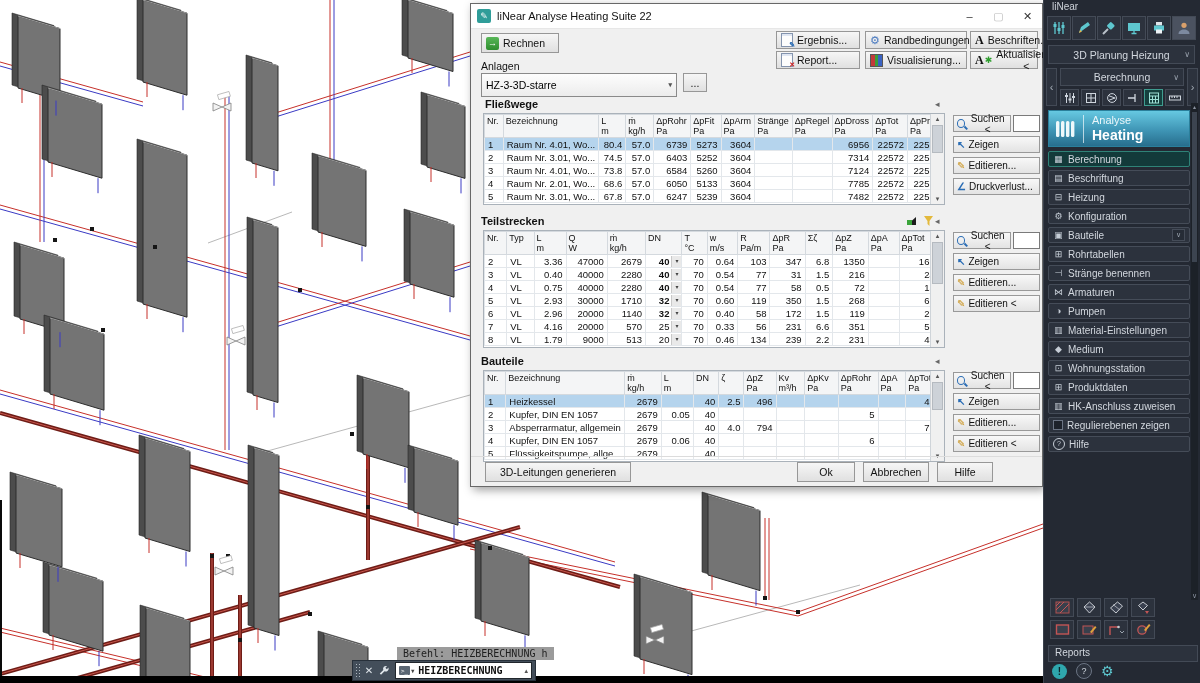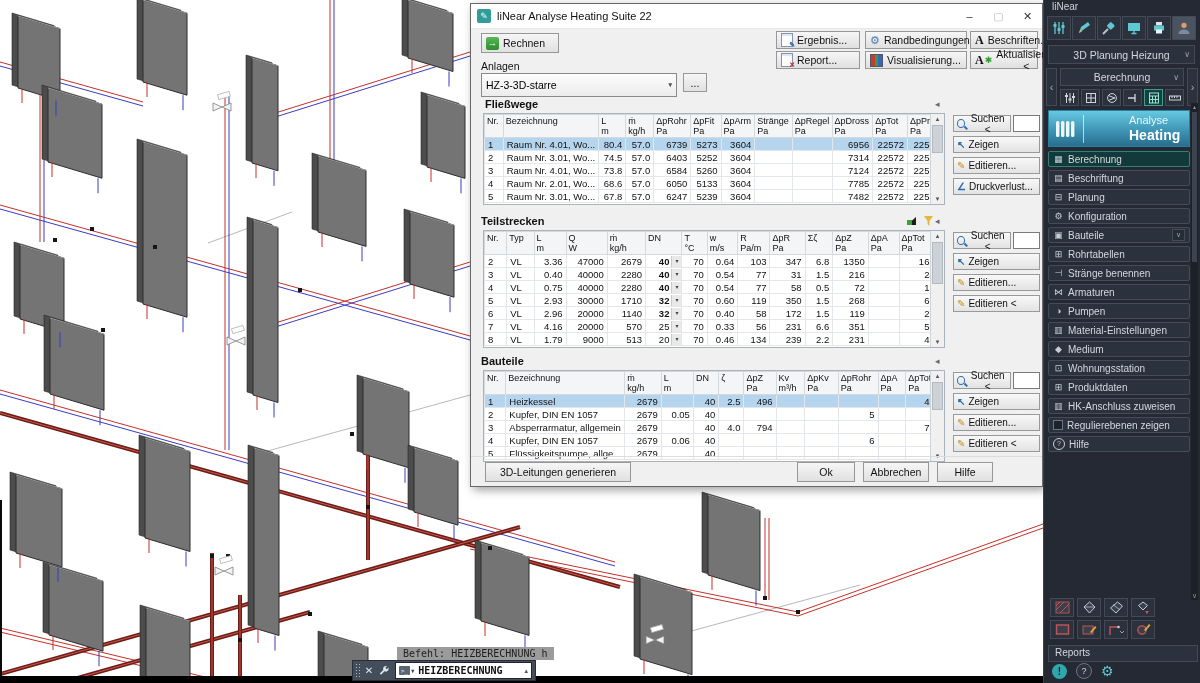--- a/index.html
+++ b/index.html
@@ -103,21 +103,21 @@
   .sb-mid{flex:1;margin:0 3px;display:flex;flex-direction:column;gap:3px;}
   .sb-select2{height:16px;background:#2c323d;border:1px solid #434a56;display:flex;align-items:center;
     justify-content:center;font-size:10.5px;position:relative;}
   .sb-select2 b{position:absolute;right:4px;font-size:8px;color:#98a1ac;font-weight:normal;}
   .sb-minis{display:flex;gap:2px;justify-content:center;}
   .mb{width:19px;height:17px;background:#2c323d;border:1px solid #434a56;display:grid;place-items:center;box-sizing:border-box;}
   .mb.act{background:#15403e;border-color:#3f9d90;}
   .sb-hero{margin:4px 10px 0 4px;height:37px;border:1px solid #2a7f9b;box-sizing:border-box;
     background:linear-gradient(180deg,#66c8e1,#3f95b5 55%,#276e8d);display:flex;align-items:center;}
   .hero-ic{width:34px;height:28px;display:grid;place-items:center;border-right:1px solid rgba(255,255,255,.65);}
-  .hero-tx{padding-left:8px;display:flex;flex-direction:column;line-height:1.15;margin-left:37px;}
+  .hero-tx{padding-left:8px;display:flex;flex-direction:column;line-height:1.15;}
   .hero-tx i{font-style:normal;font-size:11px;color:#eaf6fa;}
   .hero-tx b{font-size:14px;color:#fff;font-weight:600;}
   .sb-items{margin:4px 10px 0 4px;}
   .it{display:flex;align-items:center;gap:4px;height:14px;margin-bottom:3px;padding:0 4px;background:#2c323d;
     border:1px solid #454c58;border-radius:2px;font-size:10px;box-sizing:content-box;}
   .it.act{background:#133a3a;border-color:#2f8277;}
   .it .g{width:11px;font-size:9px;color:#c6cdd6;text-align:center;line-height:11px;flex:0 0 auto;}
   .it .g.cir{width:10px;height:10px;border:1px solid #c6cdd6;border-radius:50%;font-size:7px;line-height:9px;}
   .it .l{white-space:nowrap;overflow:hidden;}
   .it .ch{margin-left:auto;font-size:7px;color:#9aa3ad;border:1px solid #454c58;background:#262c36;padding:0 3px;line-height:10px;}
@@ -1082,21 +1082,21 @@
       <div class="it act">
         <span class="g">▦</span>
         <span class="l">Berechnung</span>
       </div>
       <div class="it">
         <span class="g">▤</span>
         <span class="l">Beschriftung</span>
       </div>
       <div class="it">
         <span class="g">⊟</span>
-        <span class="l">Planung</span>
+        <span class="l">Heizung</span>
       </div>
       <div class="it">
         <span class="g">⚙</span>
         <span class="l">Konfiguration</span>
       </div>
       <div class="it">
         <span class="g">▣</span>
         <span class="l">Bauteile</span>
         <span class="ch">∨</span>
       </div>

